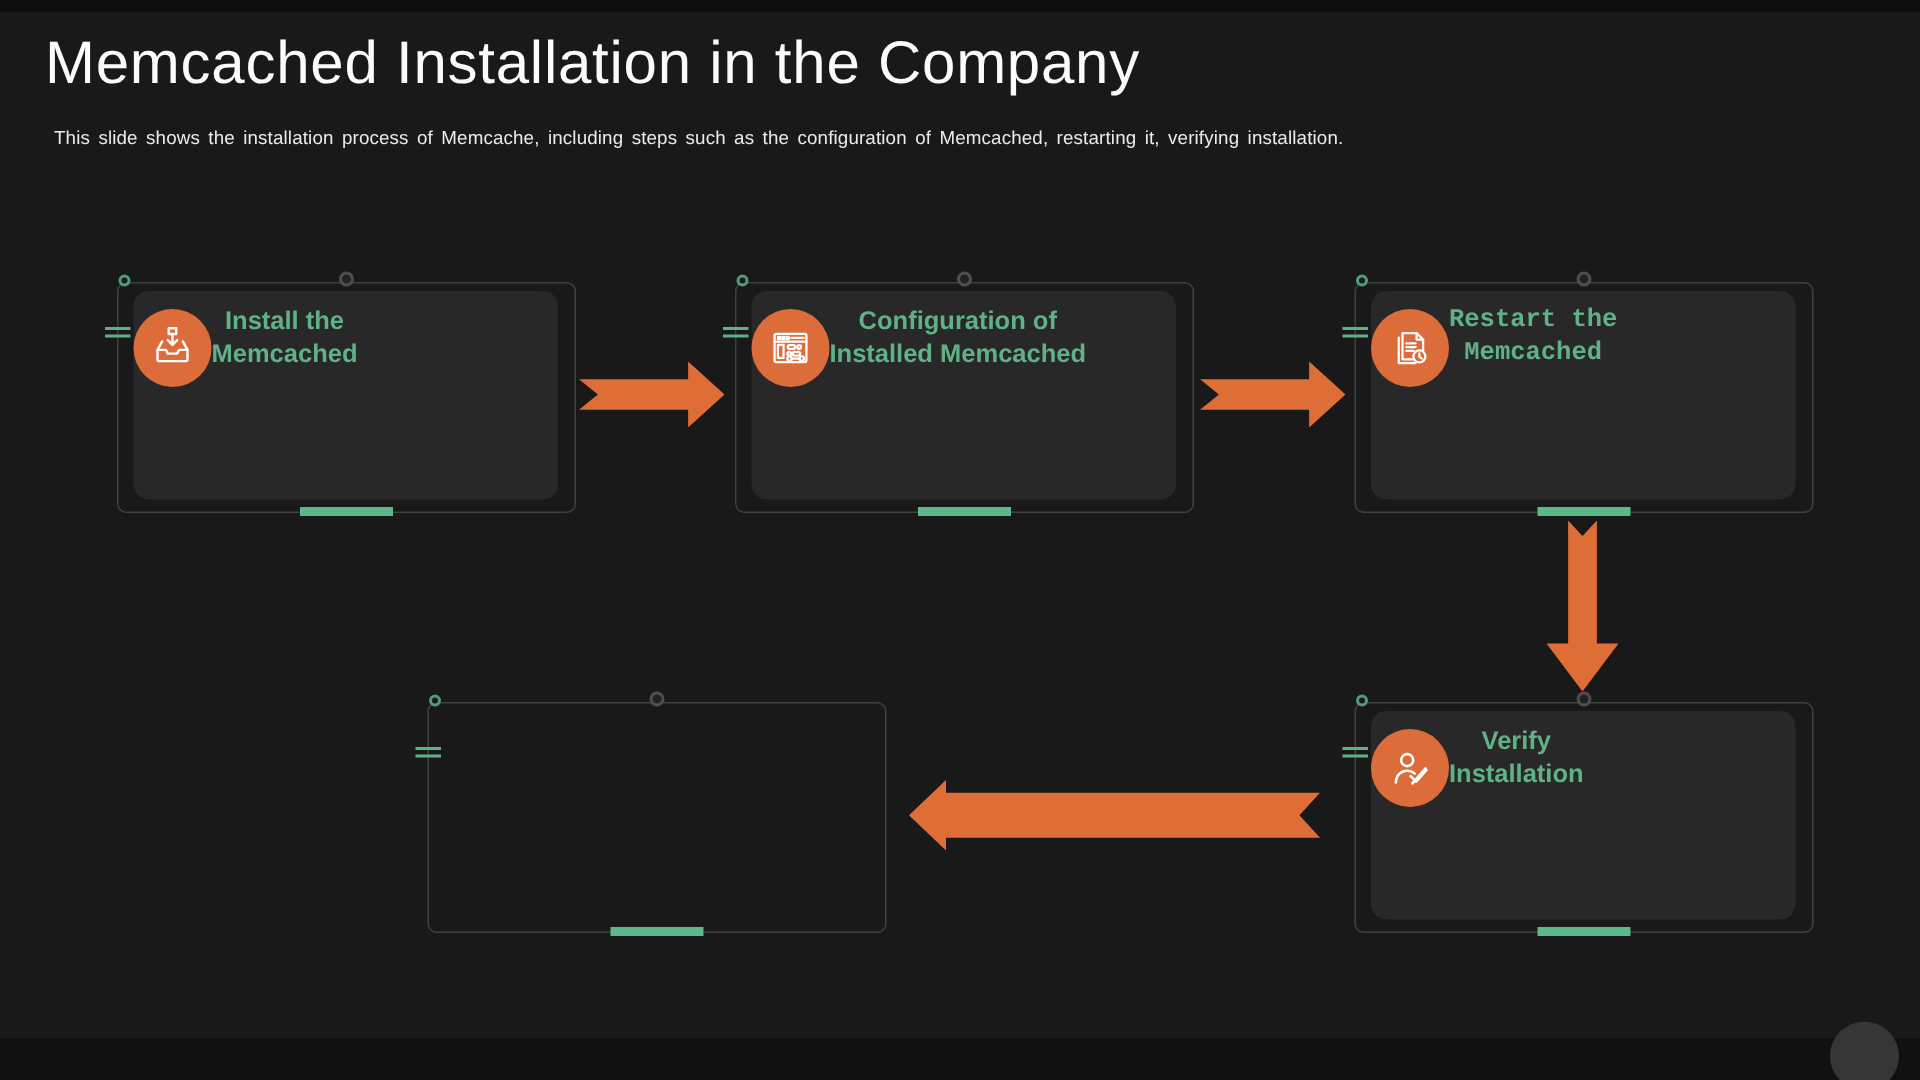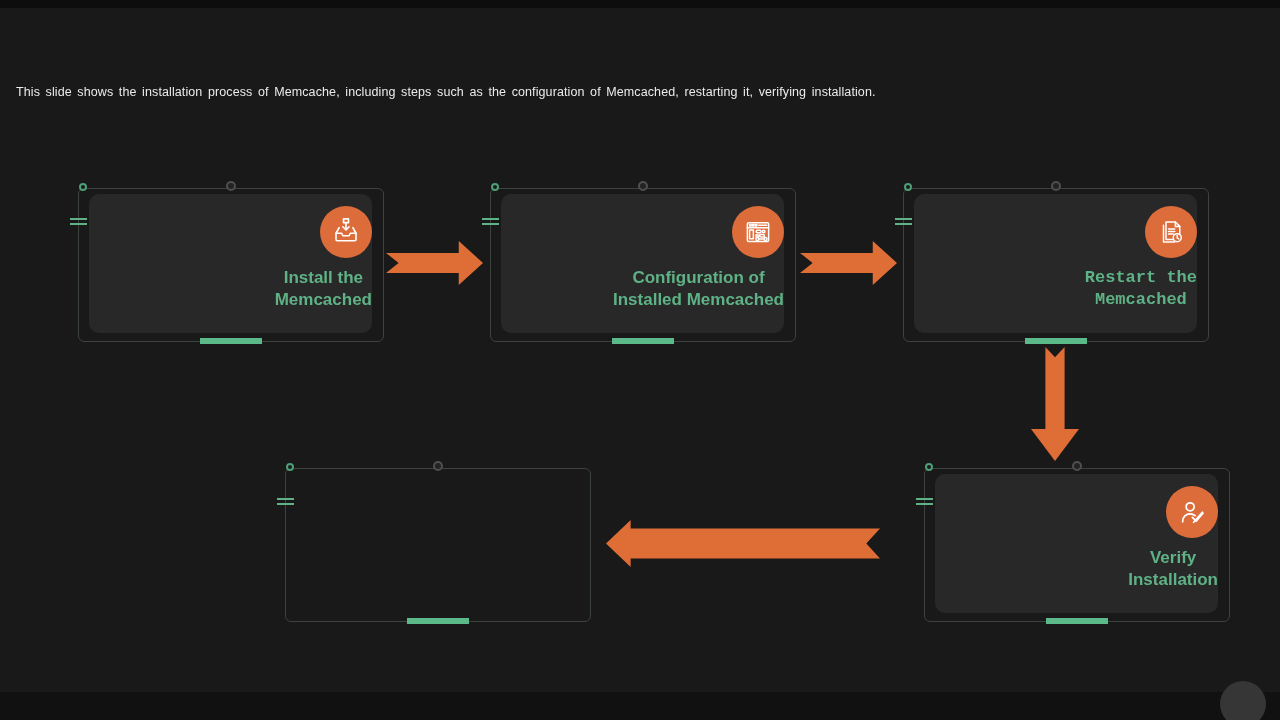--- a/index.html
+++ b/index.html
@@ -9,39 +9,39 @@
     background:#191919; font-family:"Liberation Sans", sans-serif;
   }
   .top-strip   { position:absolute; left:0; top:0; width:1280px; height:8px; background:#0d0d0d; }
   .bottom-strip{ position:absolute; left:0; top:692px; width:1280px; height:28px; background:#111111; }
 
   .page-title {
     position:absolute; left:30px; top:20px; width:1100px;
     font-size:40px; font-weight:300; letter-spacing:0.5px; color:#fbfbfb;
   }
   .page-subtitle {
-    position:absolute; left:16px; top:85px; width:1000px;
+    position:absolute; left:36px; top:85px; width:1000px;
     font-size:12.5px; color:#ebebeb; word-spacing:2px; letter-spacing:0.1px;
   }
 
   
   .card {
     position:absolute; width:306px; height:154px;
     border:1px solid #3c423d; border-radius:6px;
   }
   .c1 { left:78px;  top:188px; }
   .c2 { left:490px; top:188px; }
   .c3 { left:903px; top:188px;font-family:Liberation Mono, monospace; }
-  .c4 { left:903px; top:468px;margin-left:21px; }
+  .c4 { left:903px; top:468px; }
   .c5 { left:285px; top:468px; }
 
   .card-inner {
     position:absolute; left:10px; right:11px; top:5px; bottom:8px;
     background:#282828; border-radius:10px;
-    display:flex; flex-direction:column; align-items:flex-end;
+    display:flex; flex-direction:row; align-items:flex-start;
   }
   .icon-circle {
     width:52px; height:52px; border-radius:50%;
     background:#dc6c3a; margin-top:12px; flex:none;
     display:flex; align-items:center; justify-content:center;
   }
   .icon-circle svg { display:block; }
   .card-title {
     margin-top:9px; color:#5fb286; font-weight:bold; font-size:17px;
     line-height:22px; text-align:center; white-space:pre-line;
@@ -84,20 +84,21 @@
     border-radius:50%; background:#363636;
   }
 </style>
 </head>
 <body>
 
 <div class="slide">
   <div class="top-strip"></div>
   <div class="bottom-strip"></div>
 
+  <h1 class="page-title">Memcached Installation in the Company</h1>
   <p class="page-subtitle">This slide shows the installation process  of Memcache,  including steps such as the configuration  of Memcached,  restarting it, verifying  installation.</p>
 
   <div class="card c1">
     <span class="ring-green"></span>
     <span class="ring-gray"></span>
     <span class="equals">
         <i></i>
         <i></i>
       </span>
     <div class="card-inner">

